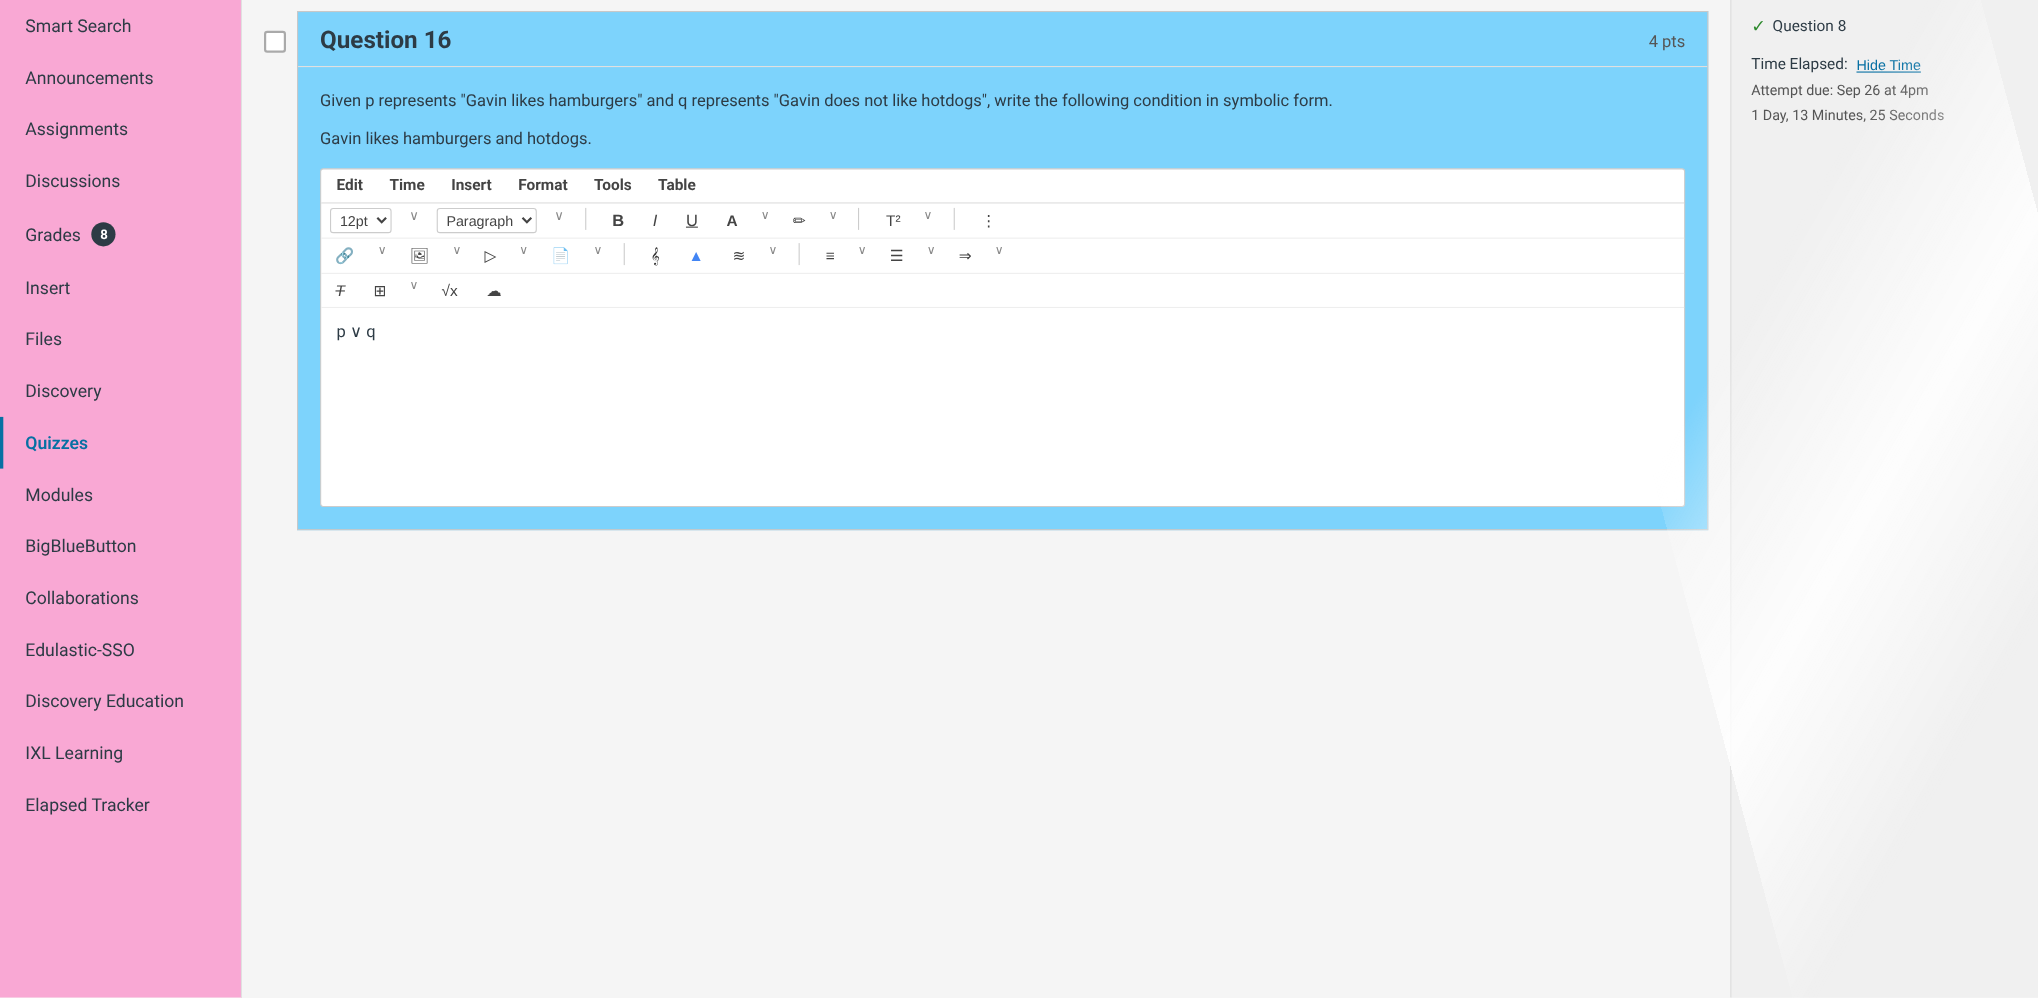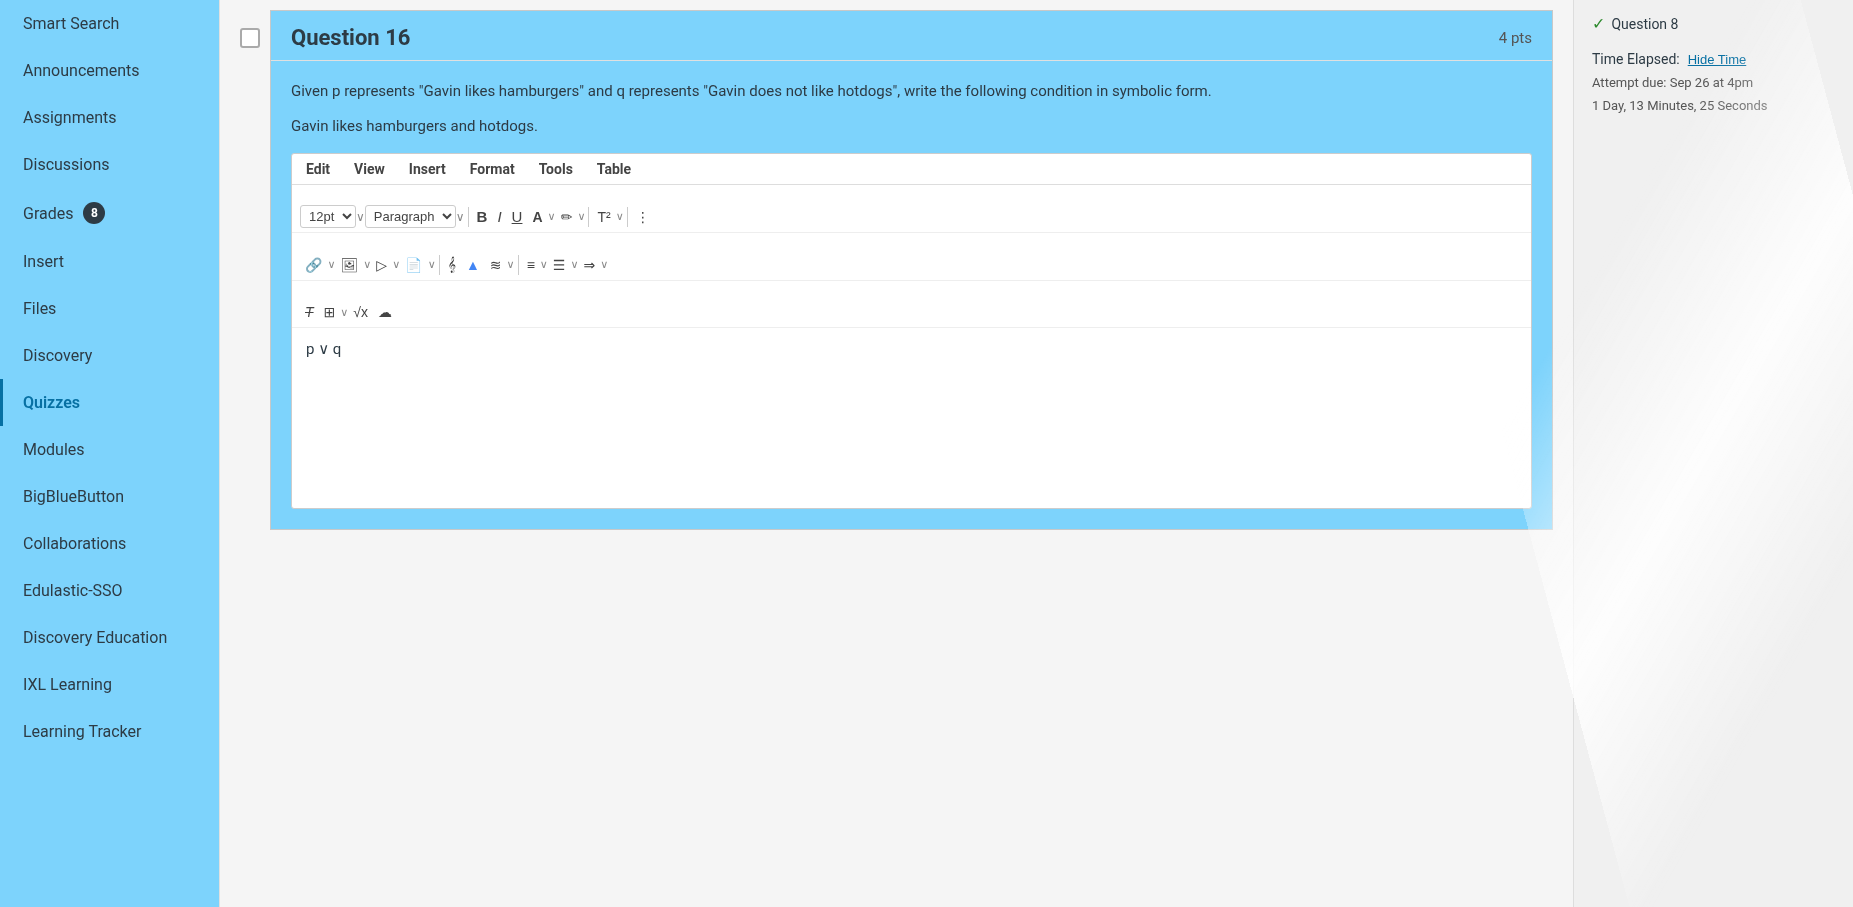--- a/index.html
+++ b/index.html
@@ -8,21 +8,21 @@
       background: #f5f5f5;
       display: flex;
       height: 907px;
       overflow: hidden;
     }
 
     
     #sidebar {
       width: 220px;
       min-width: 220px;
-      background: #7dd3fc;
+      background: #f9a8d4;
       border-right: 1px solid #e0e0e0;
       display: flex;
       flex-direction: column;
       overflow-y: auto;
       z-index: 10;
     }
     .sidebar-item {
       padding: 14px 20px;
       font-size: 16px;
       color: #2d3b45;
@@ -76,26 +76,25 @@
       color: #444;
     }
     .editor-menubar span {
       cursor: pointer;
       padding: 2px 4px;
       font-weight: bold;
     }
 
     .editor-toolbar-row {
       display: flex;
-      align-items: center;
-      gap: 0;
+      align-items: flex-start;
+      gap: 16px;
       padding: 4px 8px;
       border-bottom: 1px solid #eee;
       flex-wrap: wrap;
-      margin-top: 16px;
     }
 
     .toolbar-btn {
       background: none;
       border: none;
       cursor: pointer;
       padding: 3px 5px;
       font-size: 14px;
       color: #444;
       border-radius: 3px;
@@ -253,21 +252,21 @@
     <div class="sidebar-item">Insert</div>
     <div class="sidebar-item">Files</div>
     <div class="sidebar-item">Discovery</div>
     <div class="sidebar-item active">Quizzes</div>
     <div class="sidebar-item">Modules</div>
     <div class="sidebar-item">BigBlueButton</div>
     <div class="sidebar-item">Collaborations</div>
     <div class="sidebar-item">Edulastic-SSO</div>
     <div class="sidebar-item">Discovery Education</div>
     <div class="sidebar-item">IXL Learning</div>
-    <div class="sidebar-item">Learning Tracker</div>
+    <div class="sidebar-item">Elapsed Tracker</div>
   </div>
 
 <div id="main">
   <div class="content-scroll">
     <div style="position:relative; display:flex; align-items:flex-start; gap:10px;">
 
       <div style="padding-top: 18px;">
         <div style="width:20px;height:20px;border:2px solid #aaa;border-radius:3px;background:#fff;cursor:pointer;flex-shrink:0;"></div>
       </div>
 
@@ -277,21 +276,21 @@
           <span class="q-pts-text">4 pts</span>
         </div>
 
         <div class="q-prompt">Given p represents "Gavin likes hamburgers" and q represents "Gavin does not like hotdogs", write the following condition in symbolic form.</div>
         <div class="q-subprompt">Gavin likes hamburgers and hotdogs.</div>
 
         <div class="editor-wrapper">
 
           <div class="editor-menubar">
             <span>Edit</span>
-            <span>View</span>
+            <span>Time</span>
             <span>Insert</span>
             <span>Format</span>
             <span>Tools</span>
             <span>Table</span>
           </div>
 
           <div class="editor-toolbar-row">
             <select class="toolbar-select">
               <option>12pt</option>
               <option>10pt</option>

